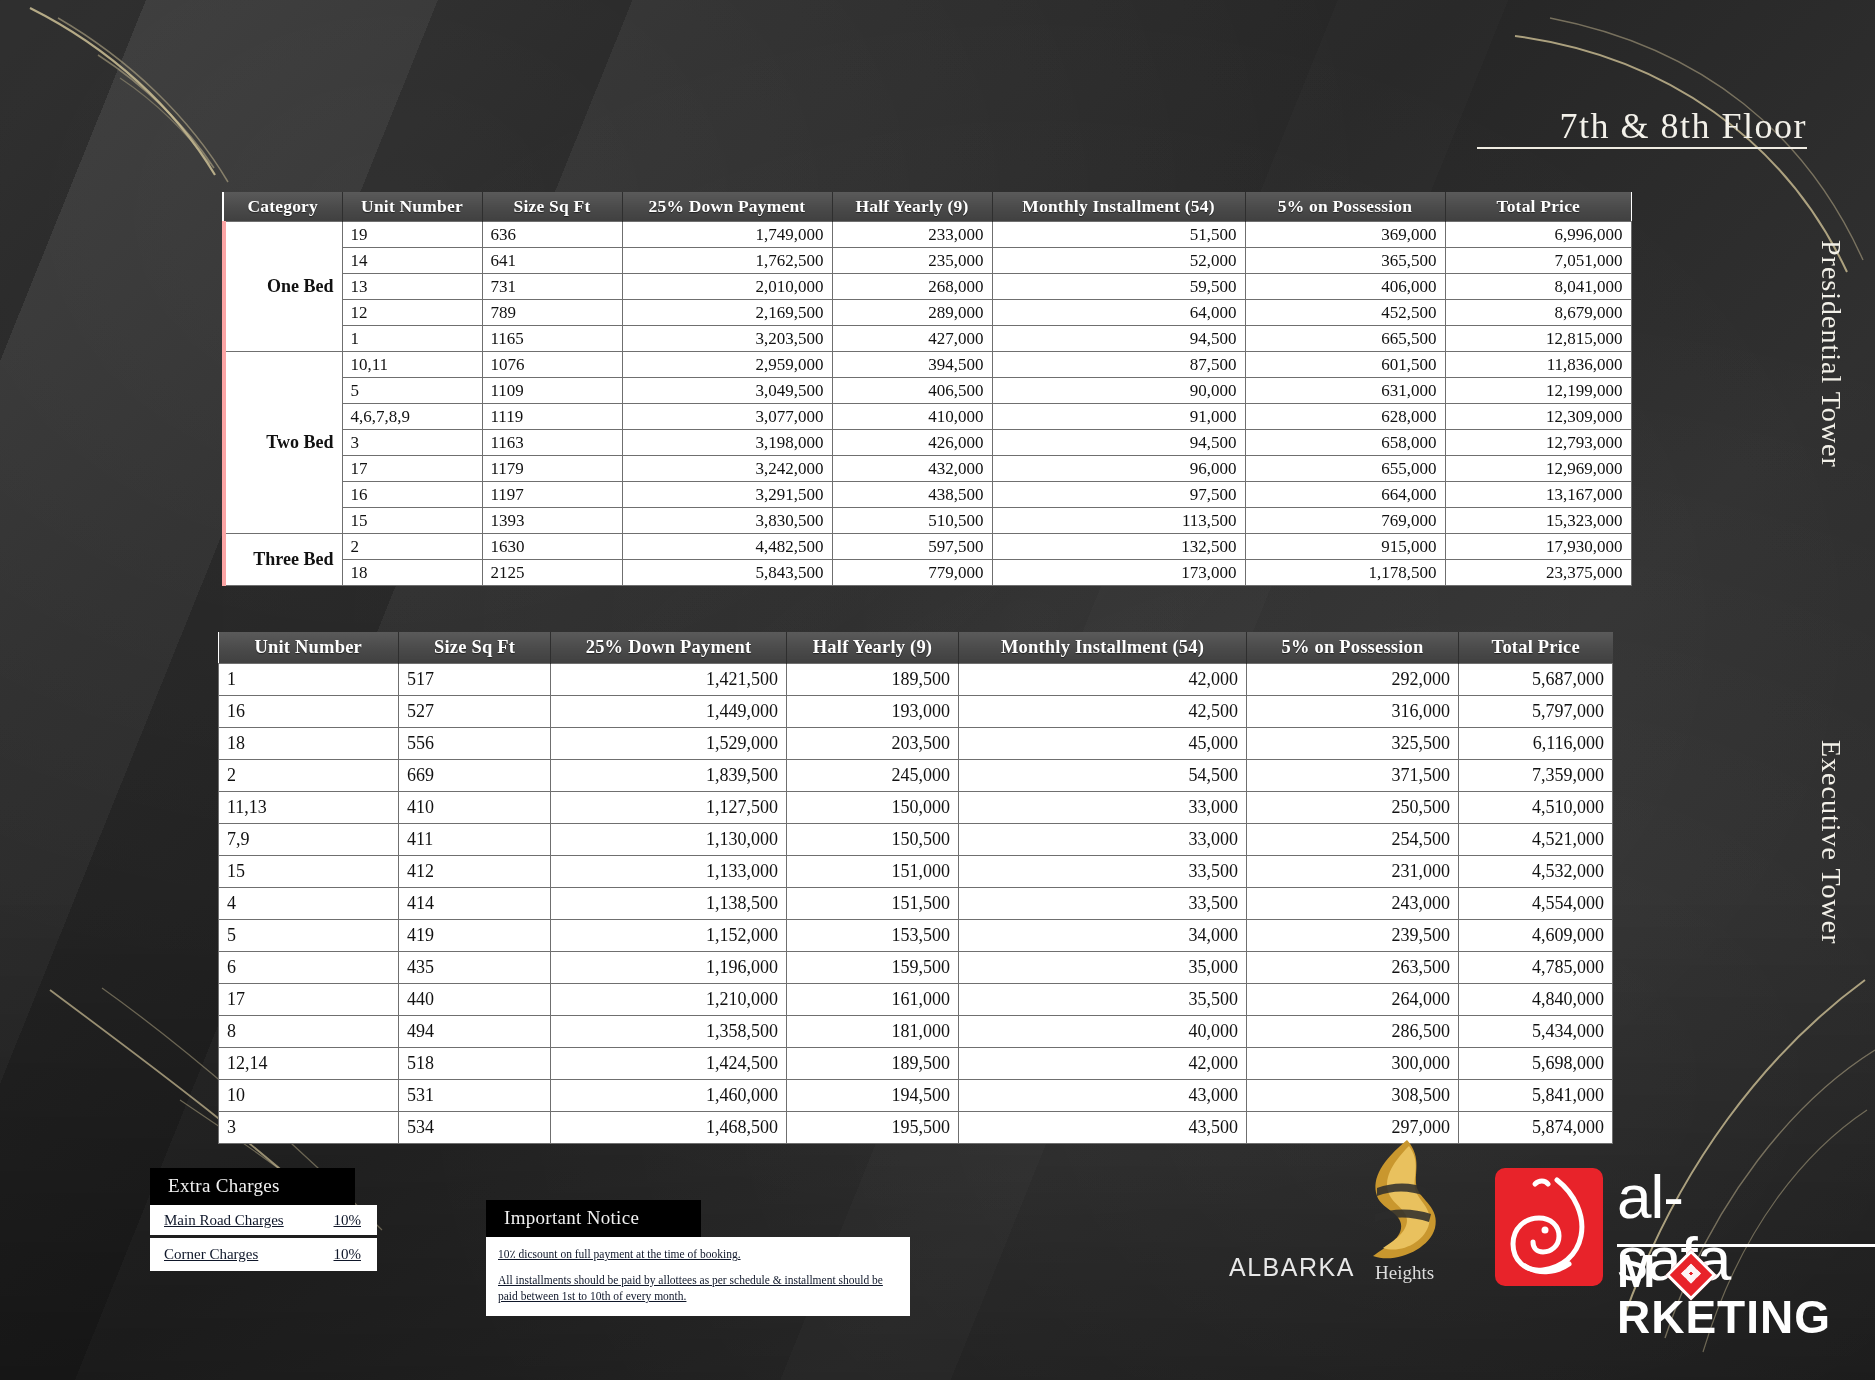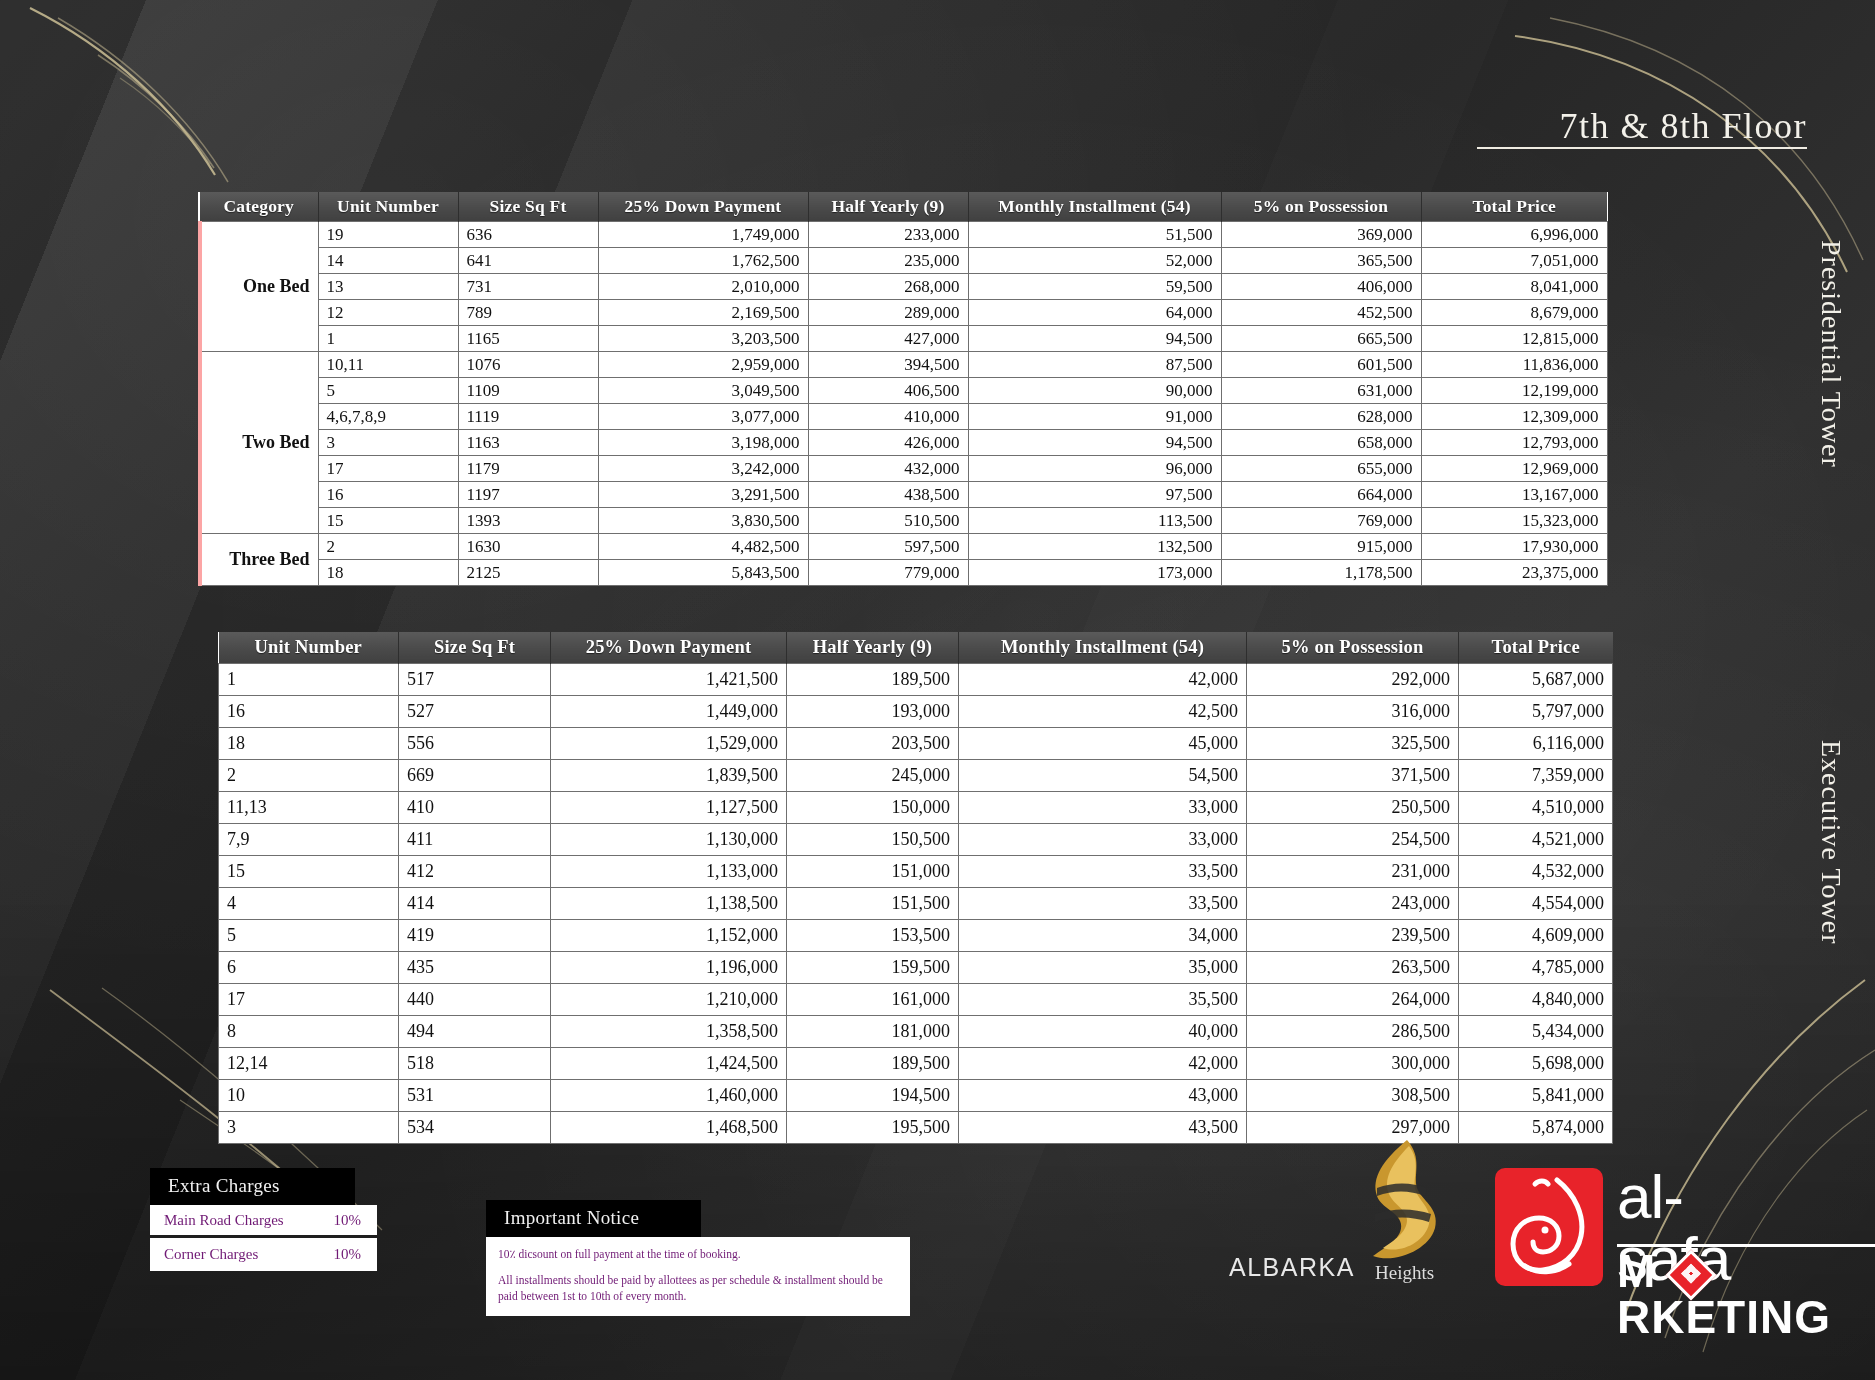--- a/index.html
+++ b/index.html
@@ -82,35 +82,35 @@
     white-space:nowrap;
   }
   .pricetbl td.c{ text-align:left; }
   .pricetbl td.r{ text-align:right; }
   .pricetbl td.cat{
     text-align:right; font-weight:bold; font-size:18px;
     border-left:4px solid #fca5a5;
   }
 
   
-  #table-presidential{ left:198px; top:192px; width:1407px; }
+  #table-presidential{ left:222px; top:192px; width:1407px; }
   
   #table-executive{ left:218px; top:632px; width:1394px; }
   #table-executive td{ font-size:18px; height:31px; line-height:29px; }
   #table-executive th{ font-size:18.5px; padding:5px 7px; }
 
   
   .panel{ position:absolute;padding-left:26px; }
   .panel-head{
     background:#000; color:#f2f2f2;
     font-size:19px; padding:7px 14px 8px 18px;
     font-family:"Liberation Serif", serif;
     letter-spacing:.3px;
   }
-  .panel-body{ background:#fff; color:#701a75; }
+  .panel-body{ background:#fff; color:#0f172a;text-decoration:underline; }
 
   #panel-extra-charges{ left:124px; top:1168px; width:253px; }
   #panel-extra-charges .panel-head{ width:205px; }
   .charge-row{
     display:flex; justify-content:space-between; align-items:center;
     padding:6px 16px 6px 14px; font-size:15px;
     border-bottom:3px solid #1e1e1e;
     height:33px;
   }
   .charge-row:last-child{ border-bottom:none; }

